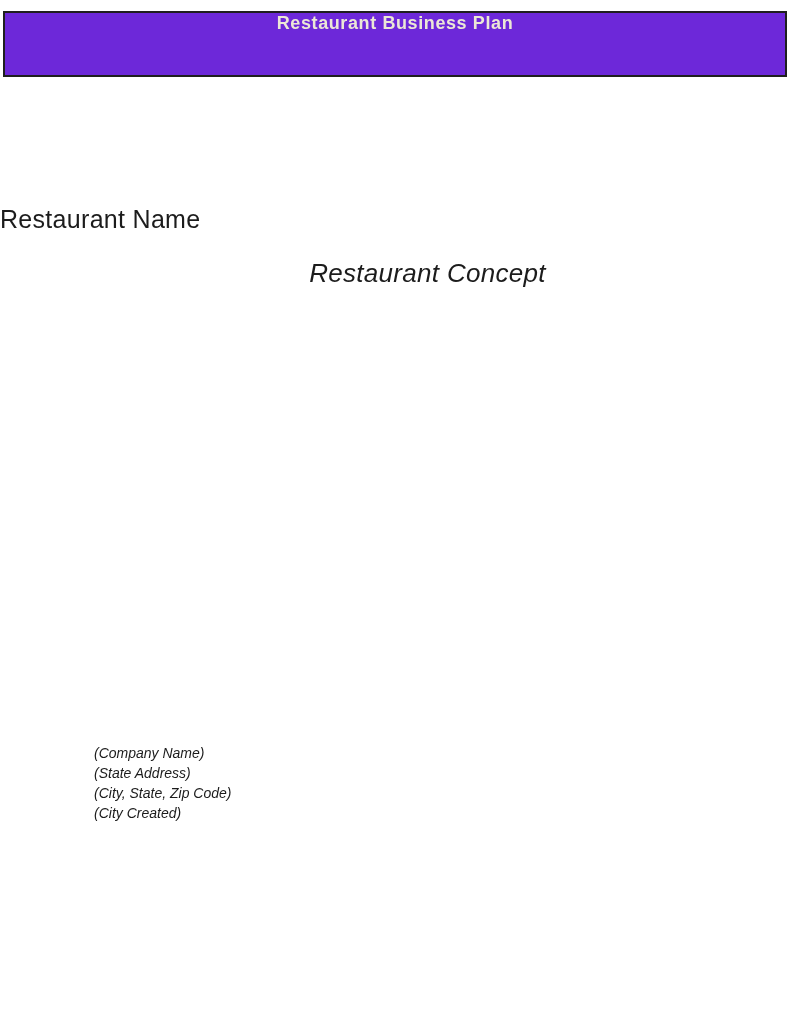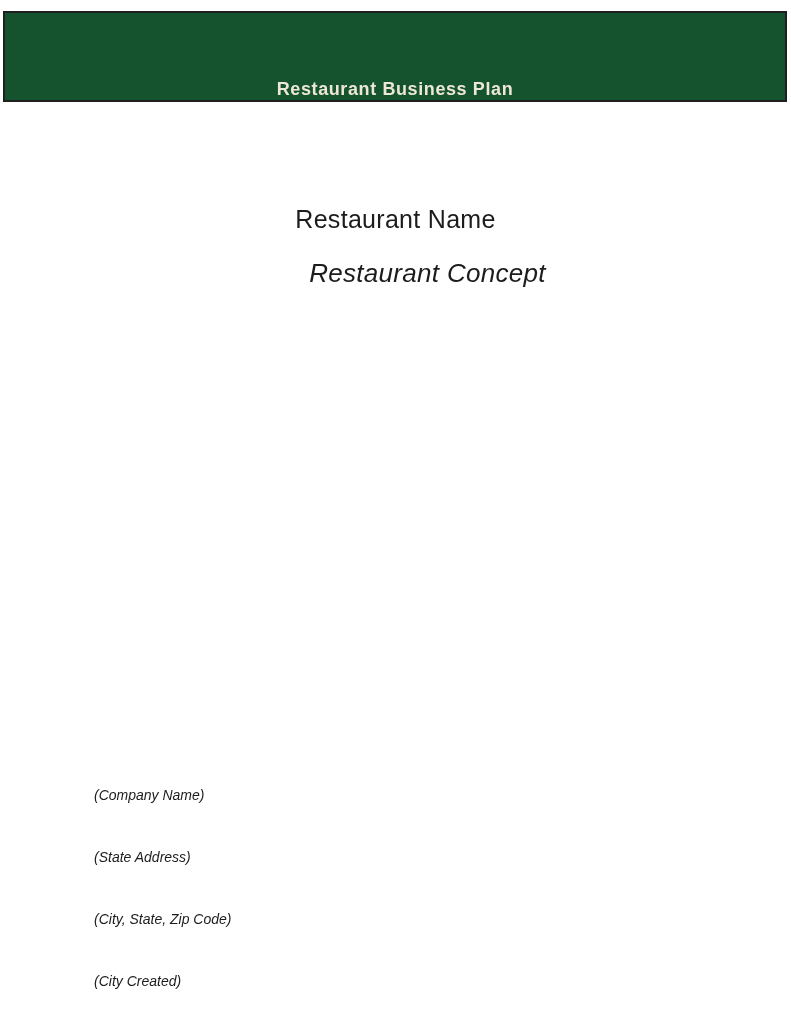--- a/index.html
+++ b/index.html
@@ -13,40 +13,39 @@
     height: 1023px;
     background: #ffffff;
     font-family: "Liberation Sans", sans-serif;
     overflow: hidden;
   }
   .banner {
     position: absolute;
     left: 3px;
     right: 4px;
     top: 11px;
-    height: 91px;
+    height: 66px;
     box-sizing: border-box;
-    background: #14532d;
+    background: #6d28d9;
     border: 2px solid #1f1f1f;
     display: flex;
-    align-items: flex-end;
+    align-items: flex-start;
     justify-content: center;
   }
   .banner-title {
     font-size: 18px;
     font-weight: bold;
     letter-spacing: 0.6px;
     color: #ece7d6;
   }
   .main-title {
     position: absolute;
     top: 205px;
     left: 0;
     width: 100%;
-    text-align: center;
     font-size: 25px;
     font-weight: 400;
     color: #1c1c1c;
     letter-spacing: 0.3px;
   }
   .subtitle {
     position: absolute;
     top: 258px;
     left: 0;
     width: 100%;
@@ -62,21 +61,20 @@
     position: absolute;
     left: 94px;
     top: 743px;
     font-size: 14px;
     font-style: italic;
     color: #1c1c1c;
     line-height: 20px;
   }
   .address-line {
     white-space: nowrap;
-    margin-top: 42px;
   }
 </style>
 </head>
 <body>
 
 <div class="page">
 
   <div class="banner">
     <span class="banner-title">Restaurant Business Plan</span>
   </div>

